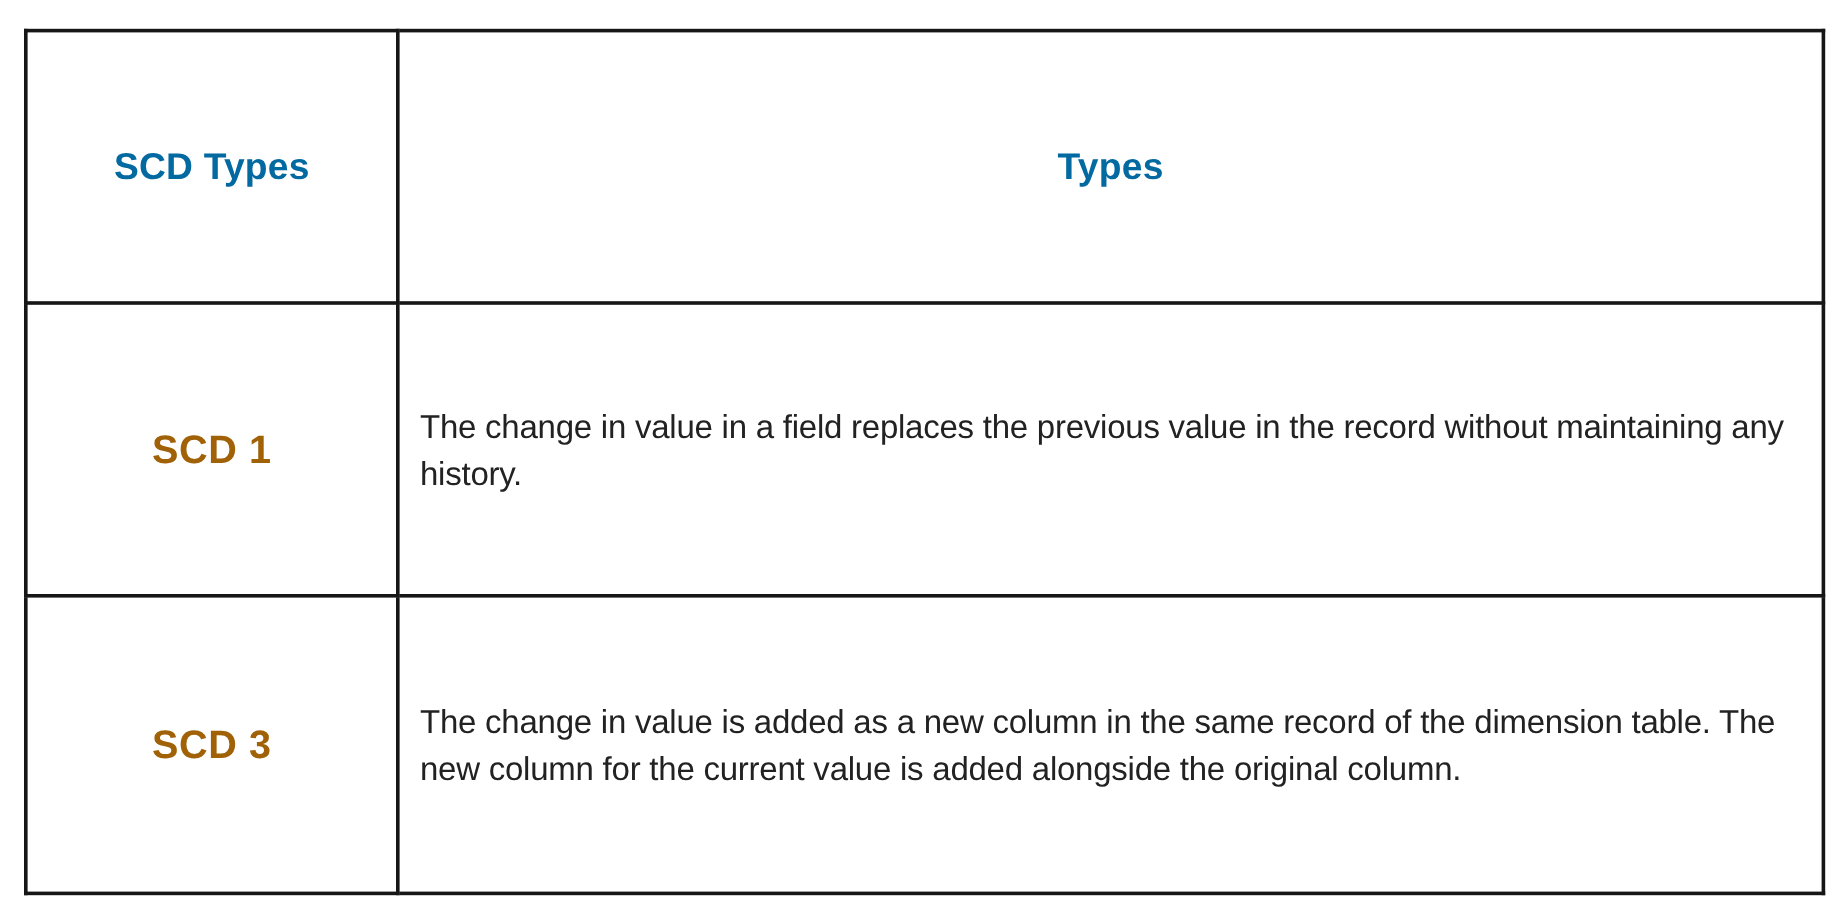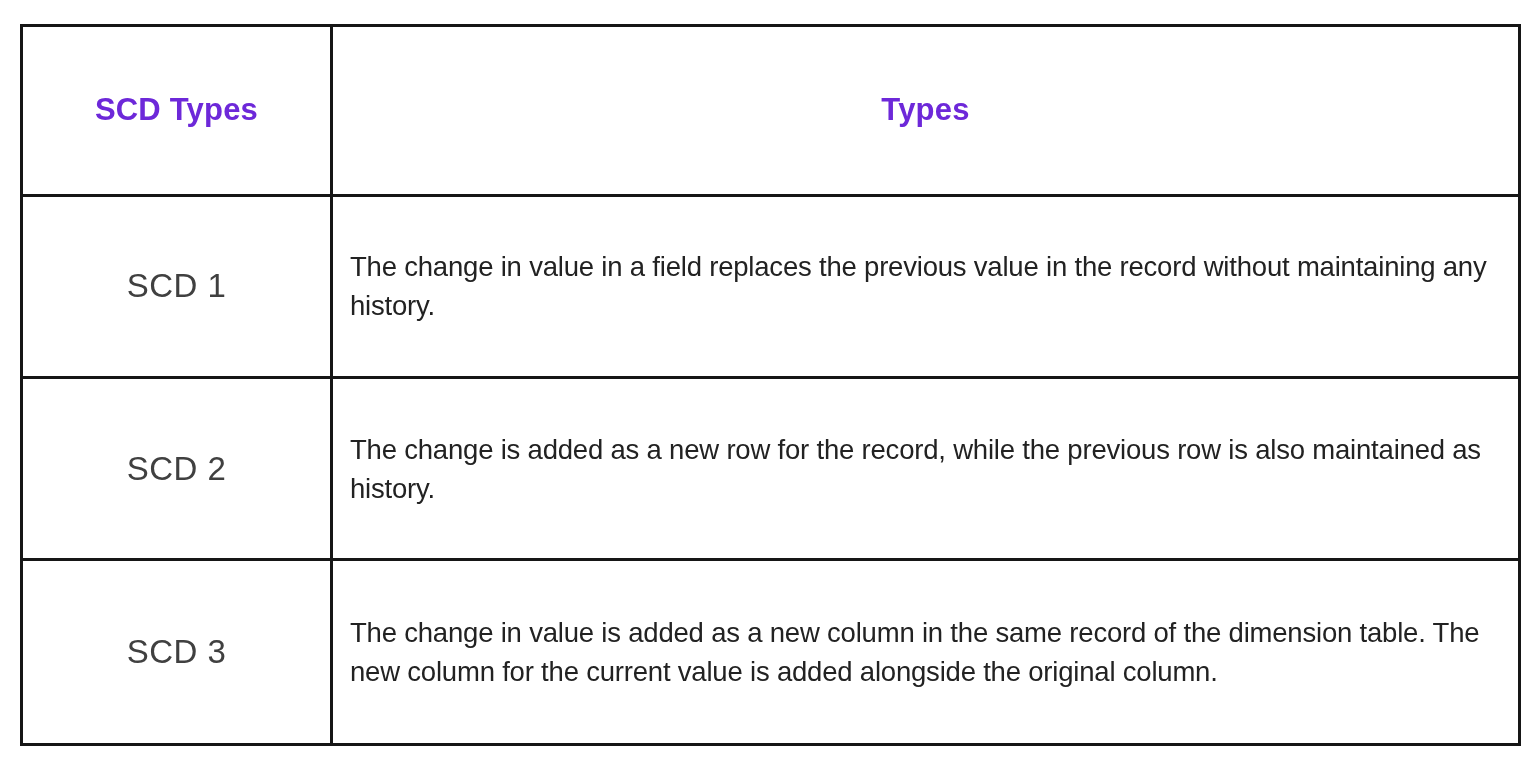--- a/index.html
+++ b/index.html
@@ -39,28 +39,28 @@
   tr.data-row-1 { height: 145px; }
   tr.data-row-2 { height: 145px; }
   tr.data-row-3 { height: 147px; }
   tr.data-row-4 { height: 147px; }
 
   th.col-header {
     font-size: 31px;
     font-weight: 700;
     text-align: center;
     letter-spacing: 0.2px;
-    color: #6d28d9;
+    color: #0369a1;
   }
   td.type-cell {
     font-size: 33px;
-    font-weight: 400;
+    font-weight: 700;
     text-align: center;
     letter-spacing: 0.5px;
-    color: #404040;
+    color: #a16207;
   }
   td.role-cell {
     font-size: 27.5px;
     font-weight: 400;
     text-align: left;
     padding: 10px 26px 10px 17px;
     line-height: 39px;
     letter-spacing: -0.2px;
     color: #222222;
     margin-top: 32px;
@@ -77,23 +77,19 @@
     </colgroup>
     <tbody>
       <tr class="header-row">
         <th class="col-header">SCD Types</th>
         <th class="col-header">Types</th>
       </tr>
       <tr class="data-row-1">
         <td class="type-cell">SCD 1</td>
         <td class="role-cell">The change in value in a field replaces the previous value in the record without maintaining any history.</td>
       </tr>
-      <tr class="data-row-2">
-        <td class="type-cell">SCD 2</td>
-        <td class="role-cell">The change is added as a new row for the record, while the previous row is also maintained as history.</td>
-      </tr>
       <tr class="data-row-3">
         <td class="type-cell">SCD 3</td>
         <td class="role-cell">The change in value is added as a new column in the same record of the dimension table. The new column for the current value is added alongside the original column.</td>
       </tr>
     </tbody>
   </table>
 </div>
 
 </body></html>

